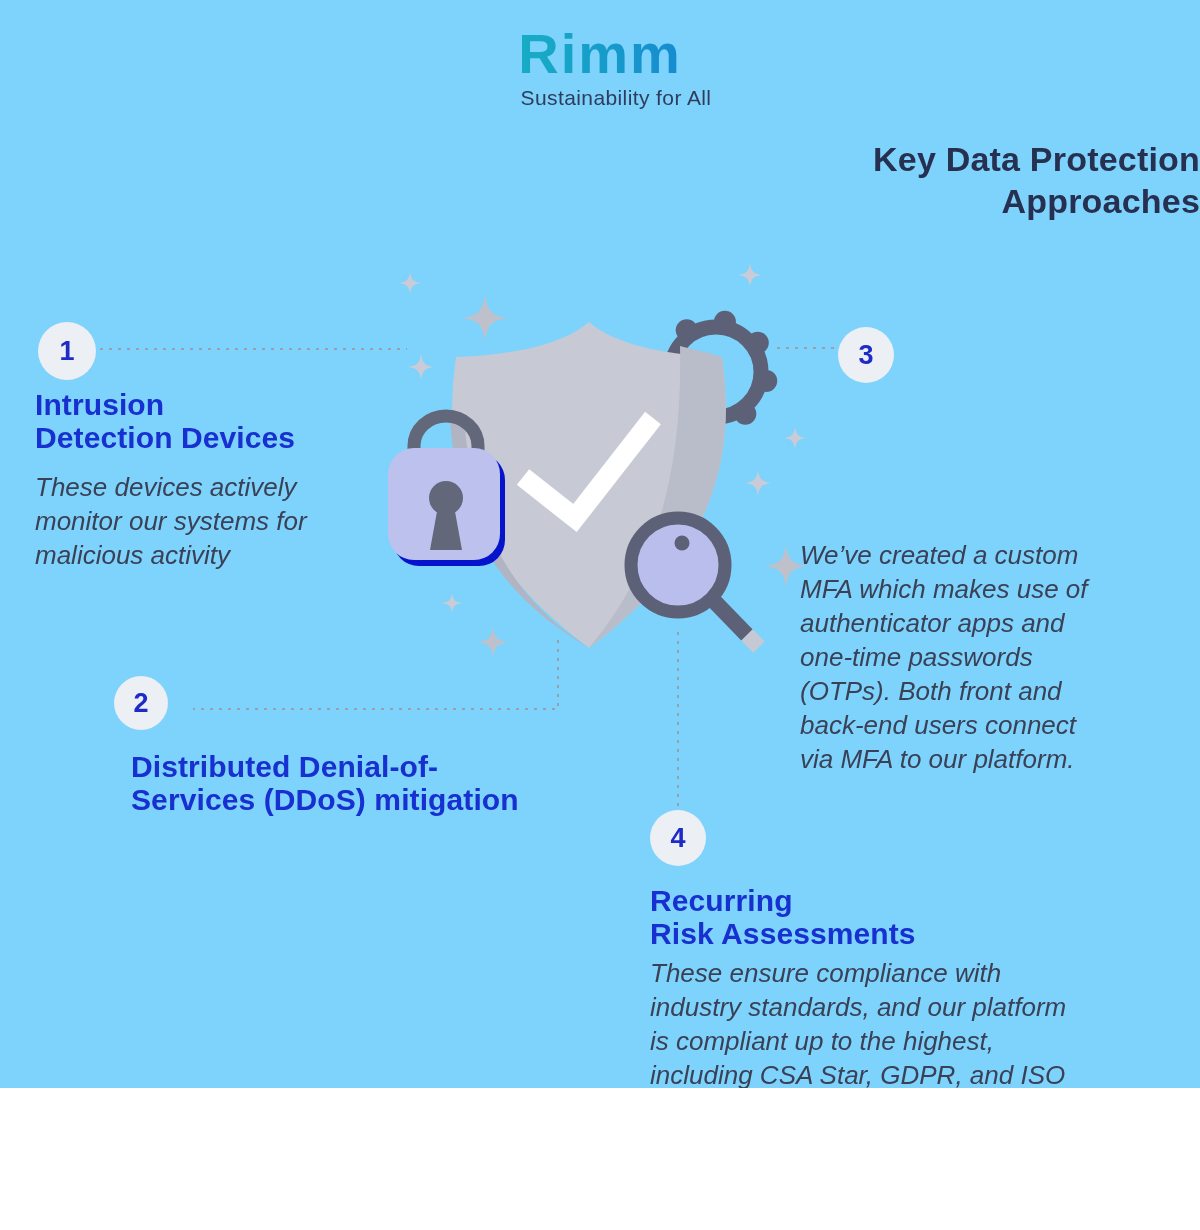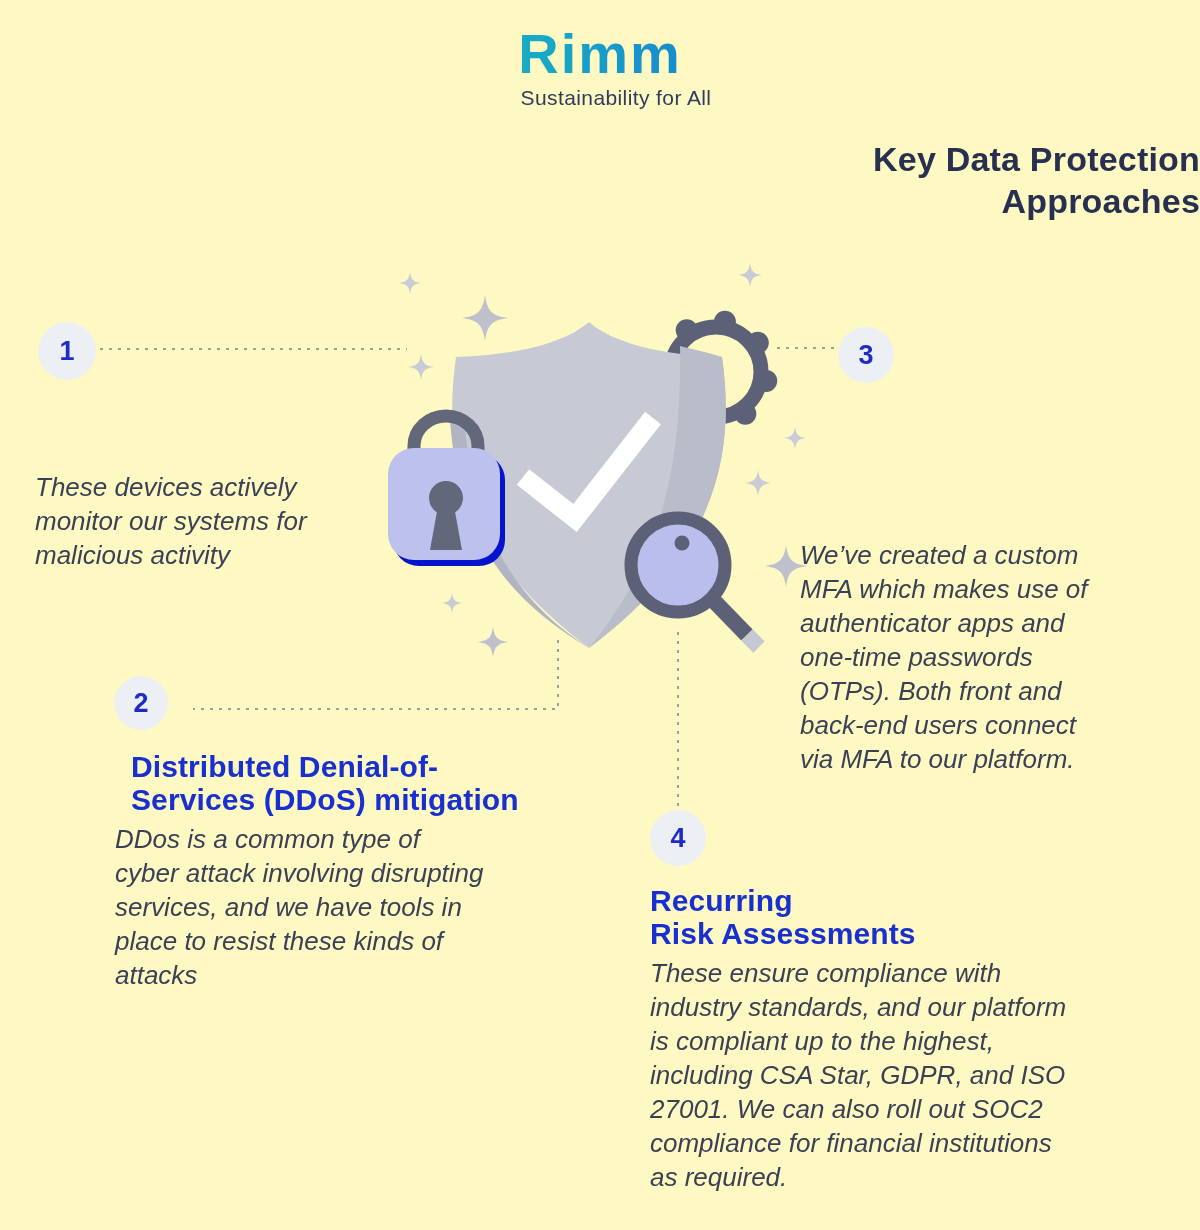--- a/index.html
+++ b/index.html
@@ -1,17 +1,17 @@
 <!DOCTYPE html>
 <html><head>
 <meta charset="utf-8">
 <style>
   html,body{margin:0;padding:0;background:#ffffff;}
   .canvas{
-    position:relative;width:1200px;height:1230px;background:#fef9c3;overflow:hidden;
+    position:relative;width:1200px;height:1088px;background:#7dd3fc;overflow:hidden;
     font-family:"Liberation Sans","DejaVu Sans",sans-serif;
   }
   .abs{position:absolute;}
   .art{position:absolute;left:0;top:0;z-index:0;}
   .txt{z-index:2;}
   .brand{
     left:0;top:26px;width:1200px;text-align:center;
     font-size:56px;font-weight:800;letter-spacing:2px;line-height:56px;
     background:linear-gradient(90deg,#2ed8a0 8%,#17a9c6 45%,#1433e8 92%);
     -webkit-background-clip:text;background-clip:text;color:transparent;
@@ -108,34 +108,31 @@
   </svg>
 
   <div class="abs txt brand">Rimm</div>
   <div class="abs txt tagline">Sustainability for All</div>
   <div class="abs txt title">Key Data Protection
 Approaches</div>
 
   <div class="abs badge" style="left:38px;top:322px;width:58px;height:58px;">
     <span>1</span>
   </div>
+  <div class="abs txt heading" style="left:35px;top:388px;width:360px;">Intrusion
+Detection Devices</div>
   <div class="abs txt body" style="left:35px;top:470px;width:380px;">These devices actively
 monitor our systems for
 malicious activity</div>
 
   <div class="abs badge" style="left:114px;top:676px;width:54px;height:54px;">
     <span>2</span>
   </div>
   <div class="abs txt heading" style="left:115px;top:750px;width:470px;margin-left:16px;">Distributed Denial-of-
 Services (DDoS) mitigation</div>
-  <div class="abs txt body" style="left:115px;top:822px;width:470px;">DDos is a common type of
-cyber attack involving disrupting
-services, and we have tools in
-place to resist these kinds of
-attacks</div>
 
   <div class="abs badge" style="left:838px;top:327px;width:56px;height:56px;">
     <span>3</span>
   </div>
   <div class="abs txt body" style="left:800px;top:538px;width:340px;">We’ve created a custom
 MFA which makes use of
 authenticator apps and
 one-time passwords
 (OTPs). Both front and
 back-end users connect

